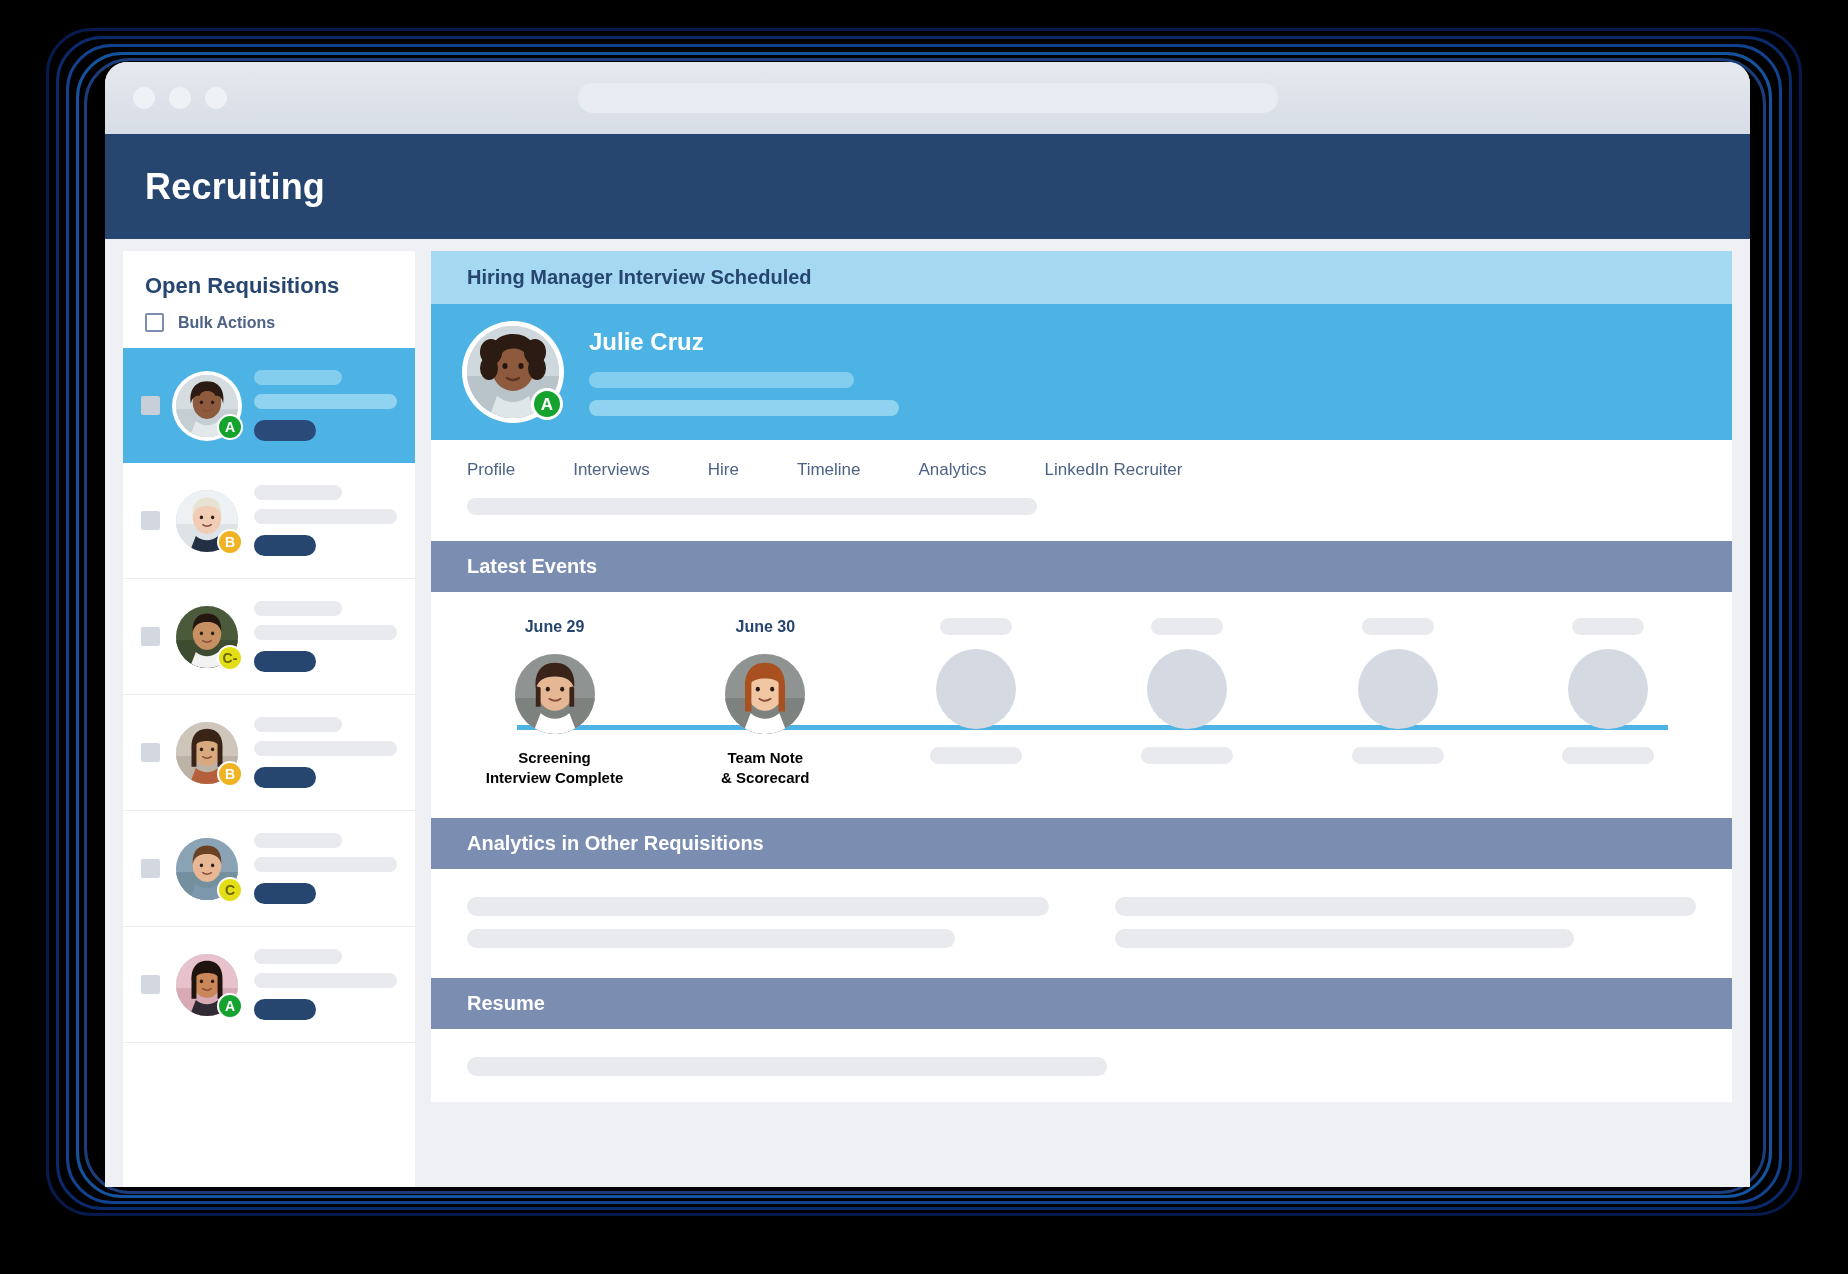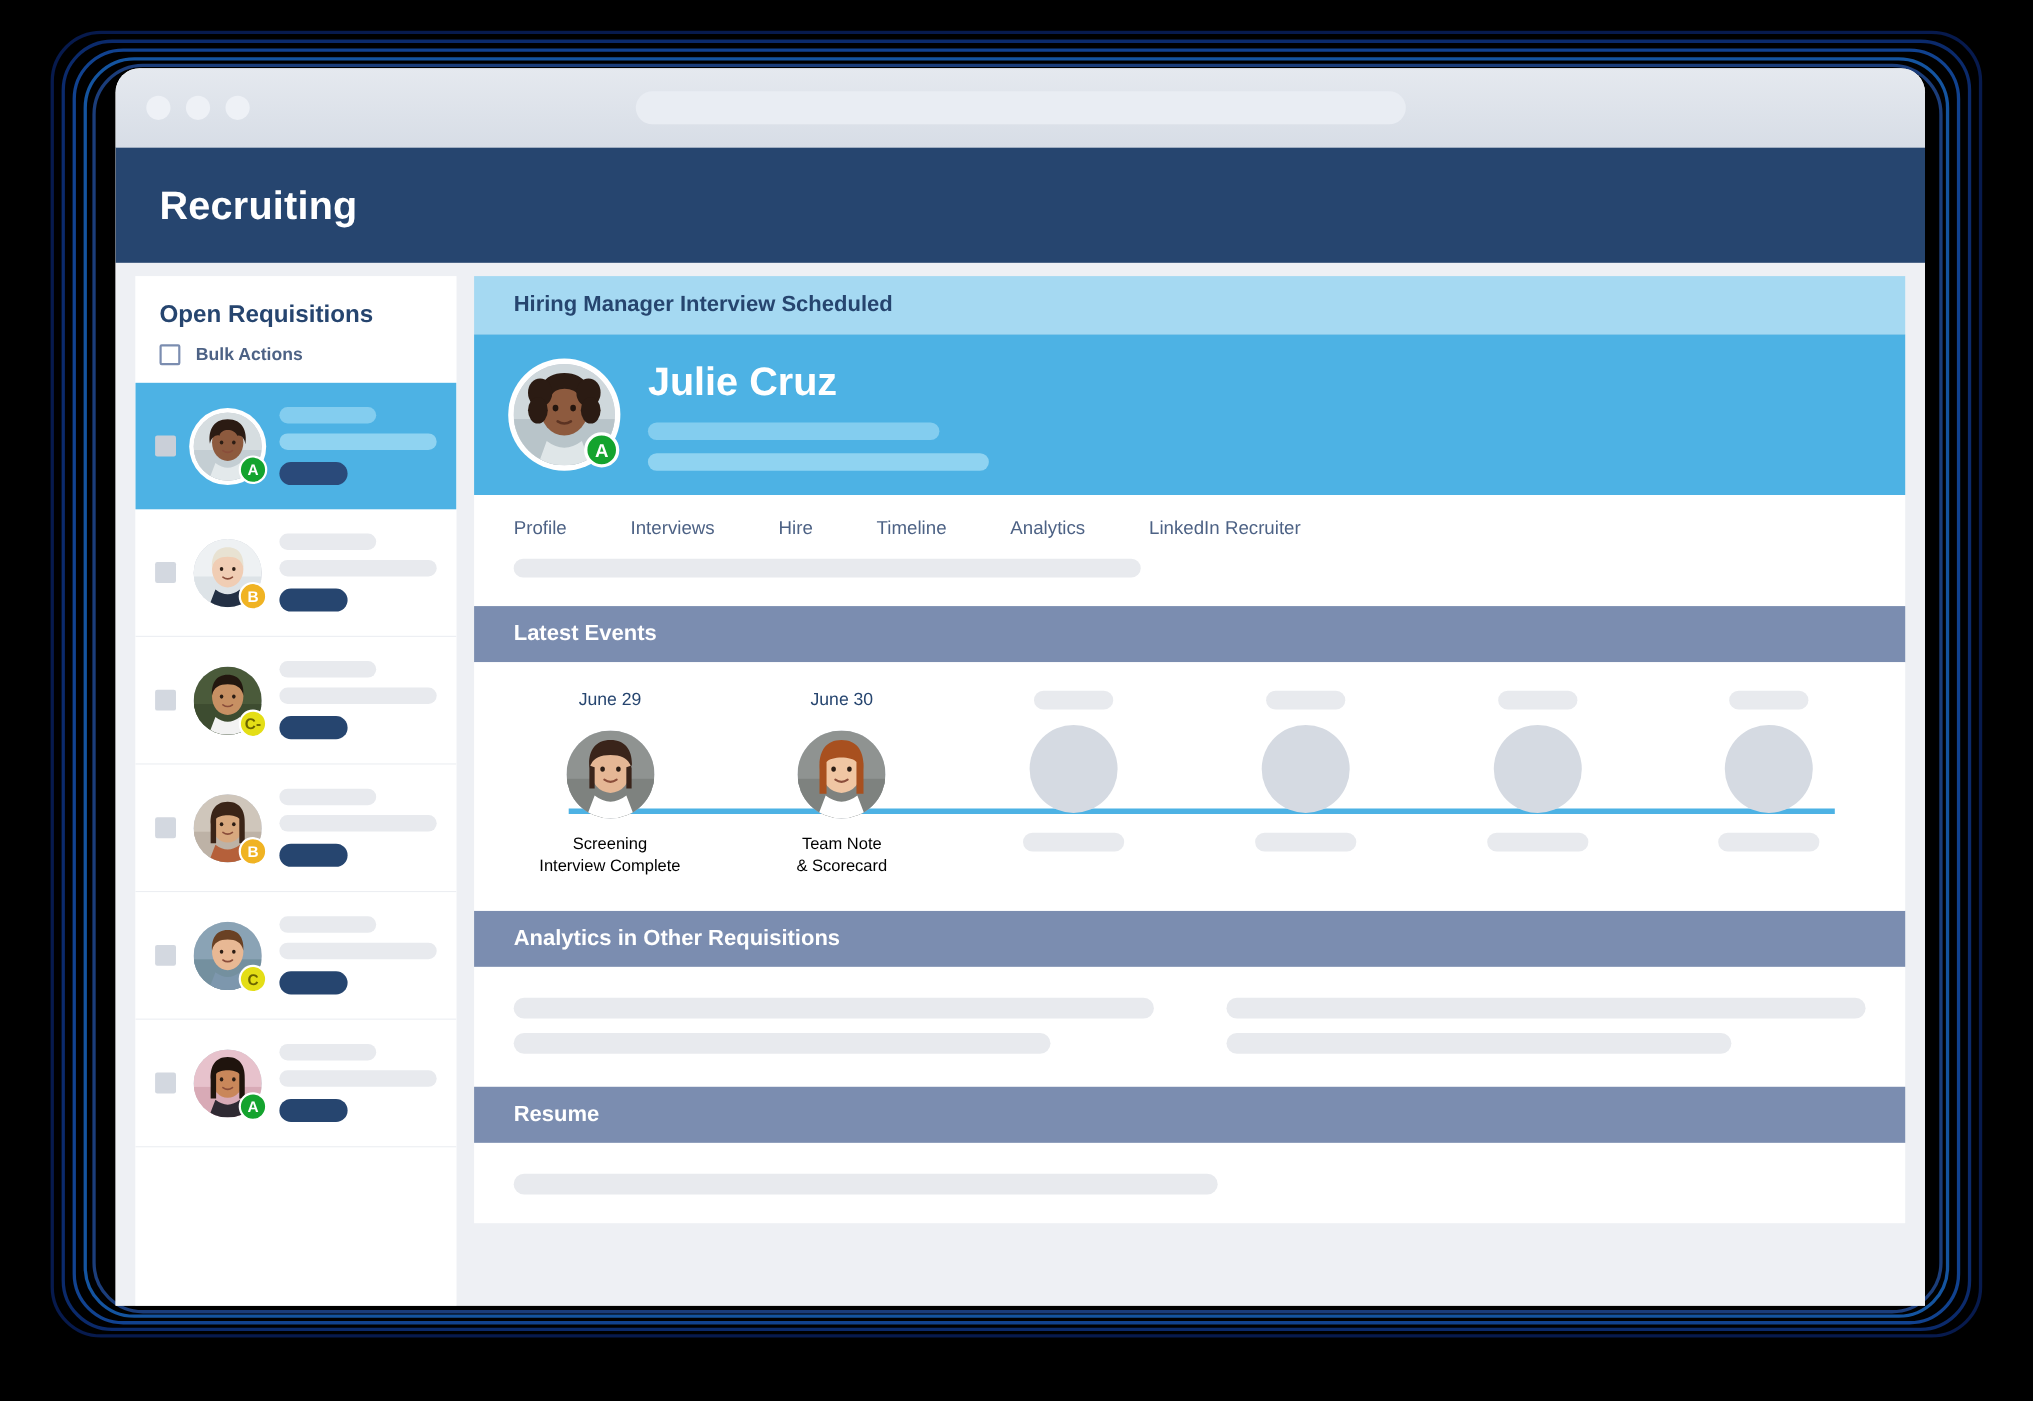--- a/index.html
+++ b/index.html
@@ -200,21 +200,21 @@
     background: #14a32e;
     color: #ffffff;
     display: flex; align-items: center; justify-content: center;
     font-size: 17px; font-weight: bold;
     border: 3px solid #ffffff;
     line-height: 1;
   }
   .cand-info { flex: 1; min-width: 0; }
   #cand-name {
     color: #ffffff;
-    font-size: 36px;
+    font-size: 24px;
     font-weight: bold;
     margin-bottom: 16px;
   }
   .cand-ln { height: 16px; border-radius: 8px; background: #83cdef; margin-bottom: 12px; }
   .cand-ln.w1 { width: 265px; }
   .cand-ln.w2 { width: 310px; background: #8fd3f1; margin-bottom: 0; }
 
   .tabs-wrap { background: #ffffff; padding: 20px 32px 26px 36px; }
   .tabs { display: flex; gap: 0; }
   .tab {
@@ -533,21 +533,21 @@
               <div class="tab">Analytics</div>
               <div class="tab">LinkedIn Recruiter</div>
             </div>
           <div class="tab-underline"></div>
         </div>
 
         <div class="sect-head">Latest Events</div>
         <div class="timeline-body">
           <div class="timeline">
             <div class="tl-line"></div>
-            <div id="tl-items" style="display:flex;justify-content:space-between;width:100%;position:relative;z-index:1;">
+            <div id="tl-items" style="display:flex;justify-content:space-between;width:100%;position:relative;z-index:1;font-weight:bold;">
                 <div class="tl-item">
                   <div class="tl-date">June 29</div>
        <div class="tl-avatar">
                     <svg viewBox="0 0 100 100" xmlns="http://www.w3.org/2000/svg">
     <rect width="100" height="100" fill="#8f9391"></rect>
     <rect y="55" width="100" height="45" fill="#7e827f"></rect>
     <ellipse cx="50" cy="44" rx="23" ry="27" fill="#e5b795"></ellipse>
     <path d="M50 11 C31 11 24 26 26 43 C29 33 36 28 50 28 C64 28 71 33 74 43 C76 26 69 11 50 11 Z M26 40 L26 66 L32 66 L32 42 Z M74 40 L74 66 L68 66 L68 42 Z" fill="#3a241a"></path>
     <ellipse cx="41" cy="44" rx="2.6" ry="3" fill="#2c1d14"></ellipse>
     <ellipse cx="59" cy="44" rx="2.6" ry="3" fill="#2c1d14"></ellipse>

